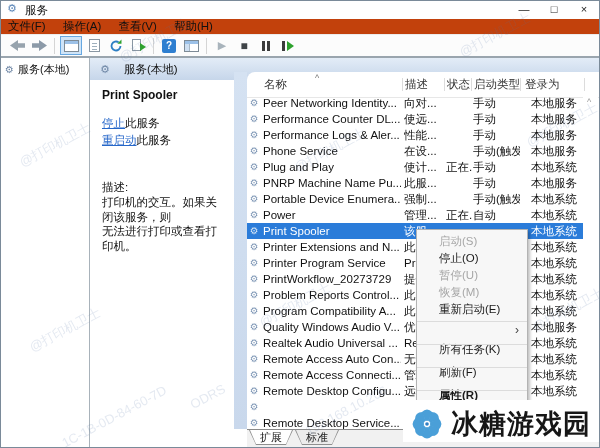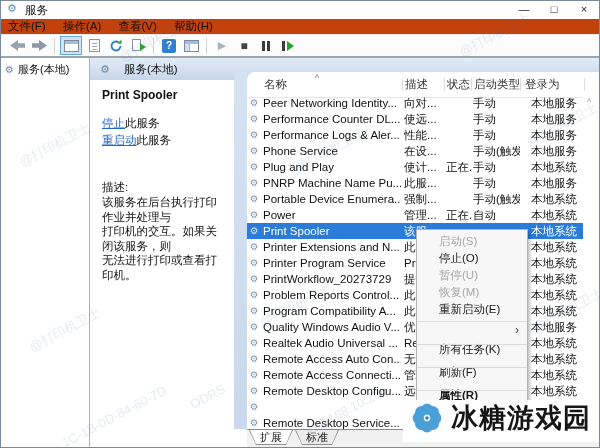--- a/index.html
+++ b/index.html
@@ -96,21 +96,21 @@
 
   
   .cmenu{position:absolute;left:415px;top:228px;width:112px;height:190px;background:#f7f7f7;border:1px solid #b3b3b3;box-shadow:2px 2px 3px rgba(0,0,0,.25);padding-top:3px;z-index:40;}
   .mitem{position:relative;height:17px;line-height:17px;padding-left:22px;font-size:11.5px;color:#1a1a1a;cursor:default;}
   .mitem.disabled{color:#a6a6a6;}
   .mitem.bold .mlabel{font-weight:bold;}
   .mitem.septop{border-top:1px solid #dcdcdc;margin-top:3px;padding-top:19px;height:20px;}
   .marrow{position:absolute;right:8px;top:0;font-size:12px;color:#444;}
 
   
-  .logo{position:absolute;left:402px;top:399px;width:198px;height:42px;background:#fff;display:flex;align-items:flex-start;z-index:60;}
+  .logo{position:absolute;left:402px;top:399px;width:198px;height:42px;background:#fff;display:flex;align-items:flex-end;z-index:60;}
   .logo svg{margin-left:6px;}
   .logotext{font-size:27px;font-weight:900;color:#161616;letter-spacing:1px;margin-left:6px;white-space:nowrap;}
 
   
   .wm{position:absolute;font-size:13px;color:rgba(90,118,168,0.16);transform:rotate(-28deg);white-space:nowrap;z-index:30;pointer-events:none;}
   .wm0{left:115px;top:30px}.wm1{left:455px;top:25px}.wm2{left:15px;top:135px}
   .wm3{left:290px;top:140px}.wm4{left:522px;top:115px}.wm5{left:25px;top:320px}
   .wm6{left:255px;top:295px}.wm7{left:528px;top:300px}.wm8{left:300px;top:402px}
   .wm9{left:55px;top:408px}.wm10{left:188px;top:388px}
 </style>
@@ -222,21 +222,20 @@
       <div class="svc-title">Print Spooler</div>
       <div class="lnkline">
         <span class="lnk">停止</span><span>此服务</span>
       </div>
       <div class="lnkline">
         <span class="lnk">重启动</span><span>此服务</span>
       </div>
       <div class="desc-label">描述:</div>
       <div>
 
-          <div class="dline">该服务在后台执行打印作业并处理与</div>
 
           <div class="dline">打印机的交互。如果关闭该服务，则</div>
 
           <div class="dline">无法进行打印或查看打印机。</div>
         </div>
     </div>
 
     <div class="listpanel">
       <div class="lheader">
         <span class="col h-name">名称</span>

